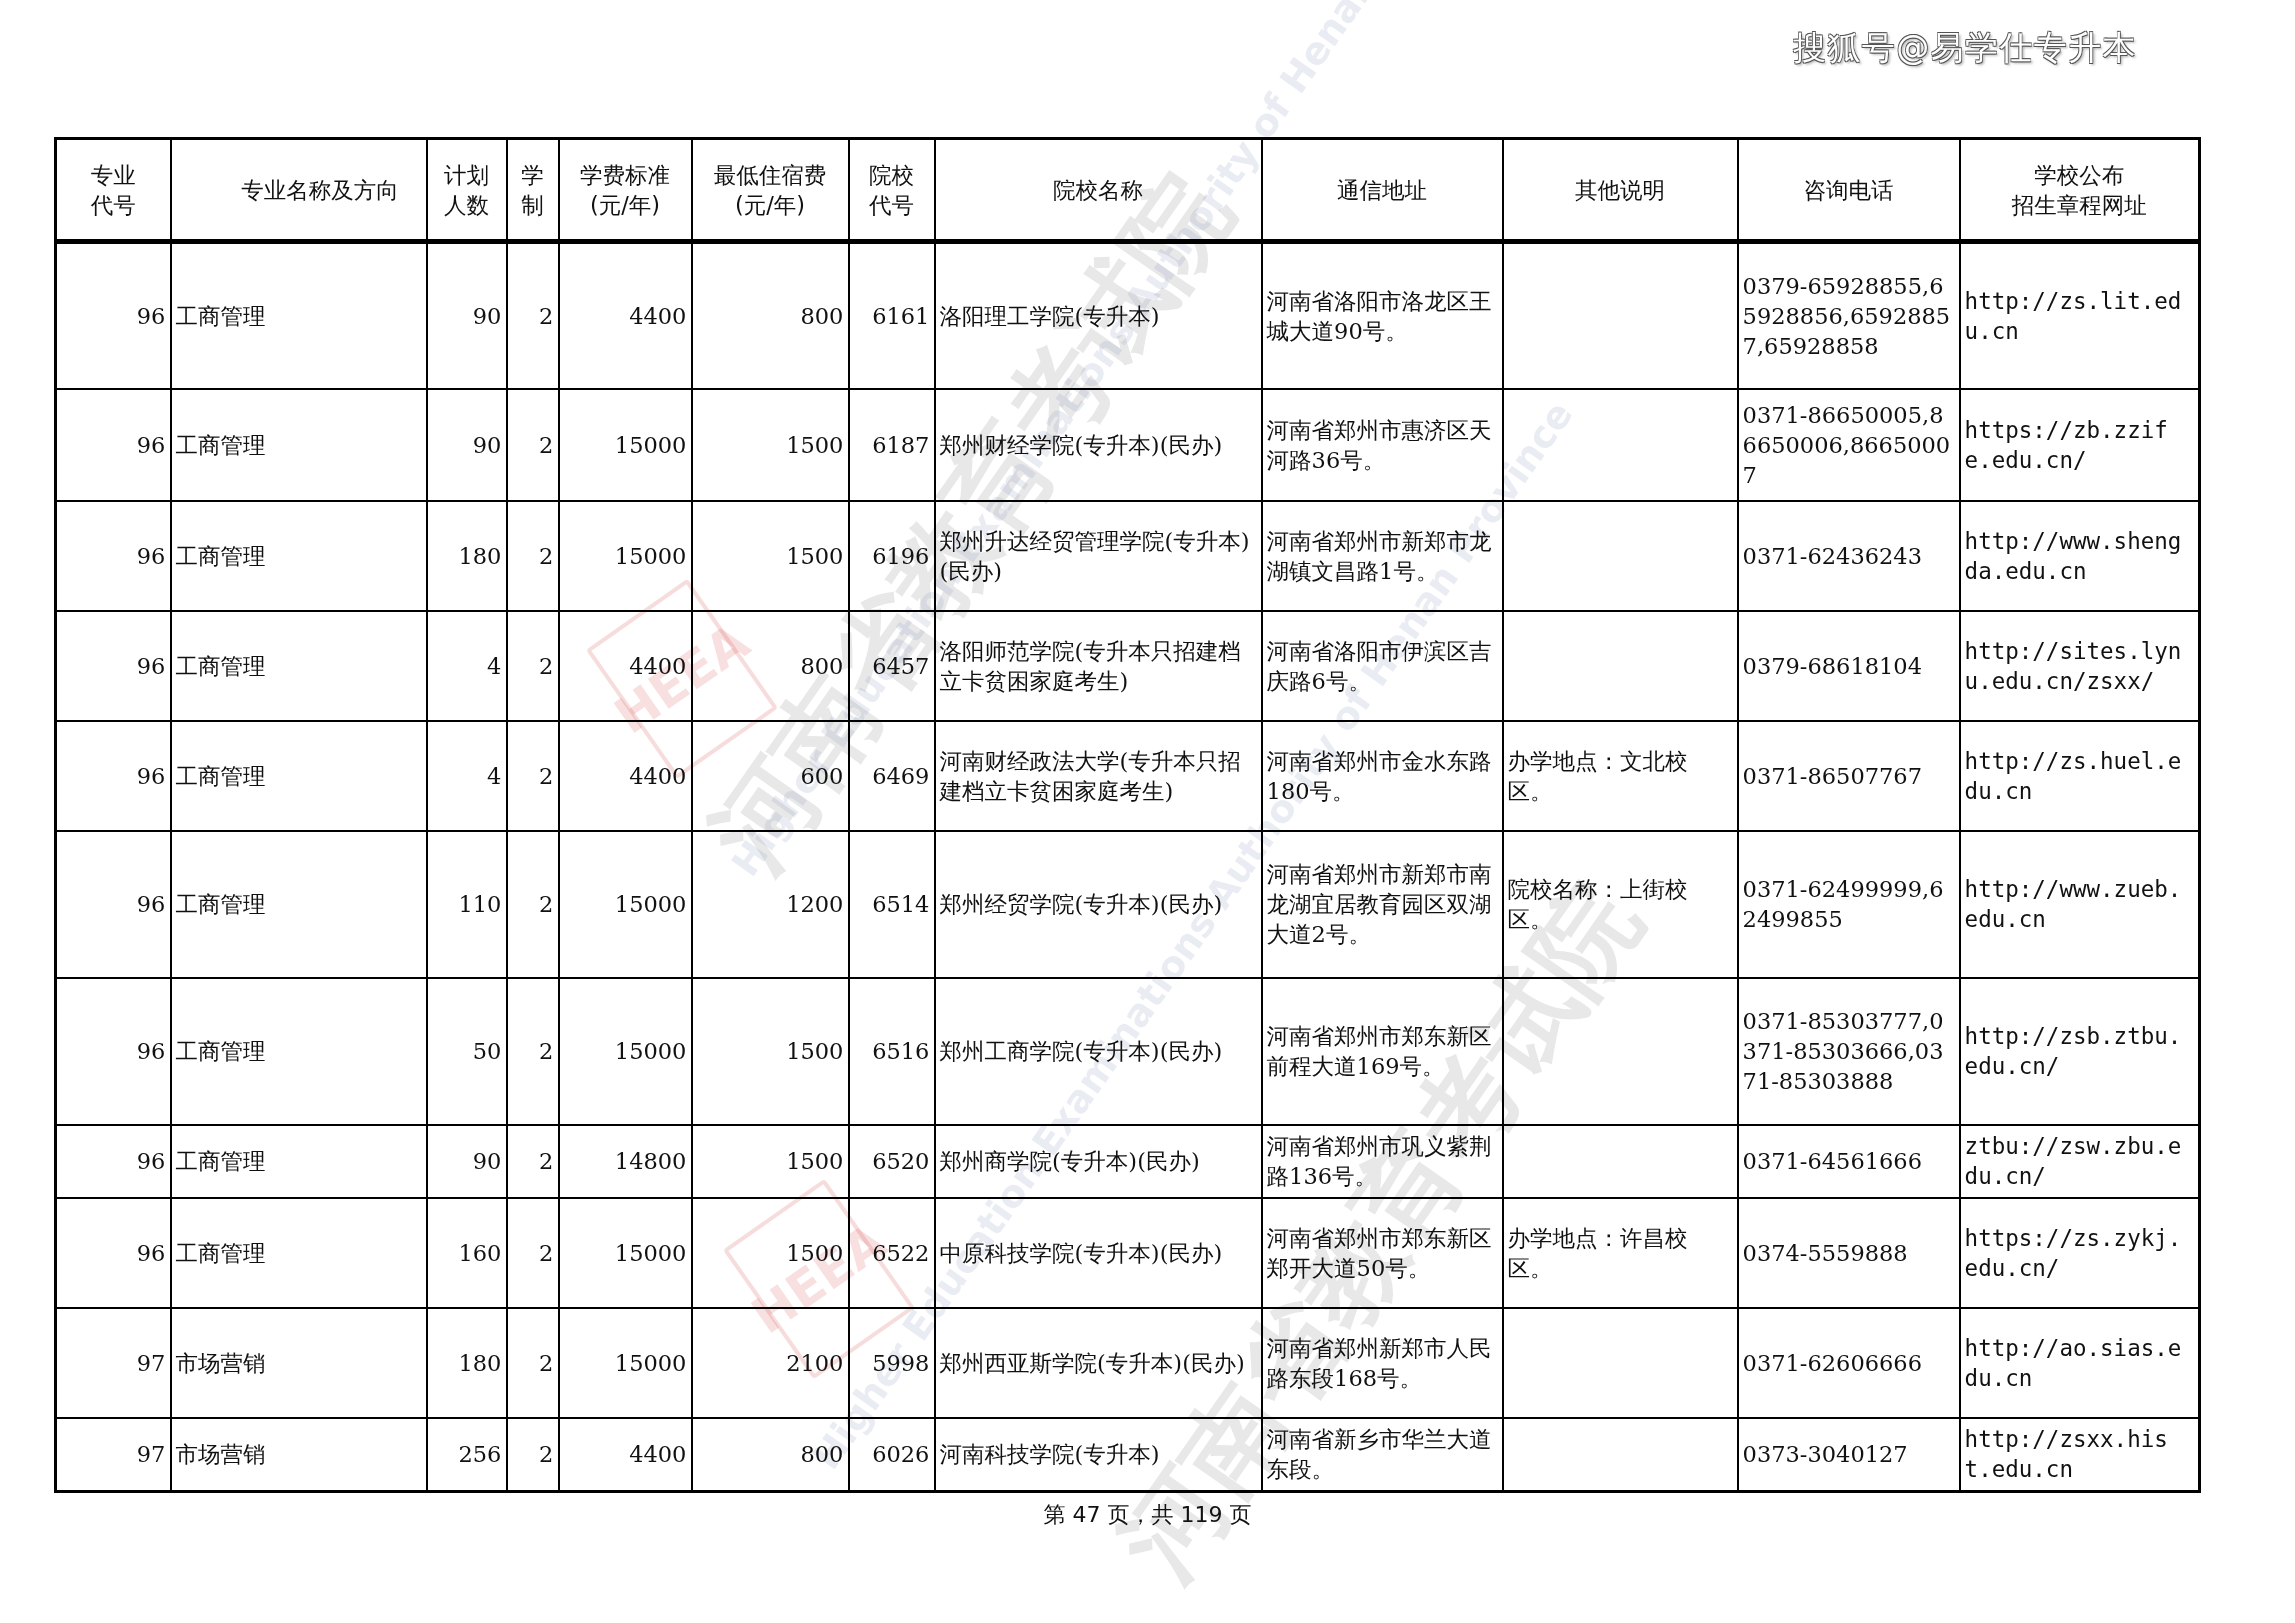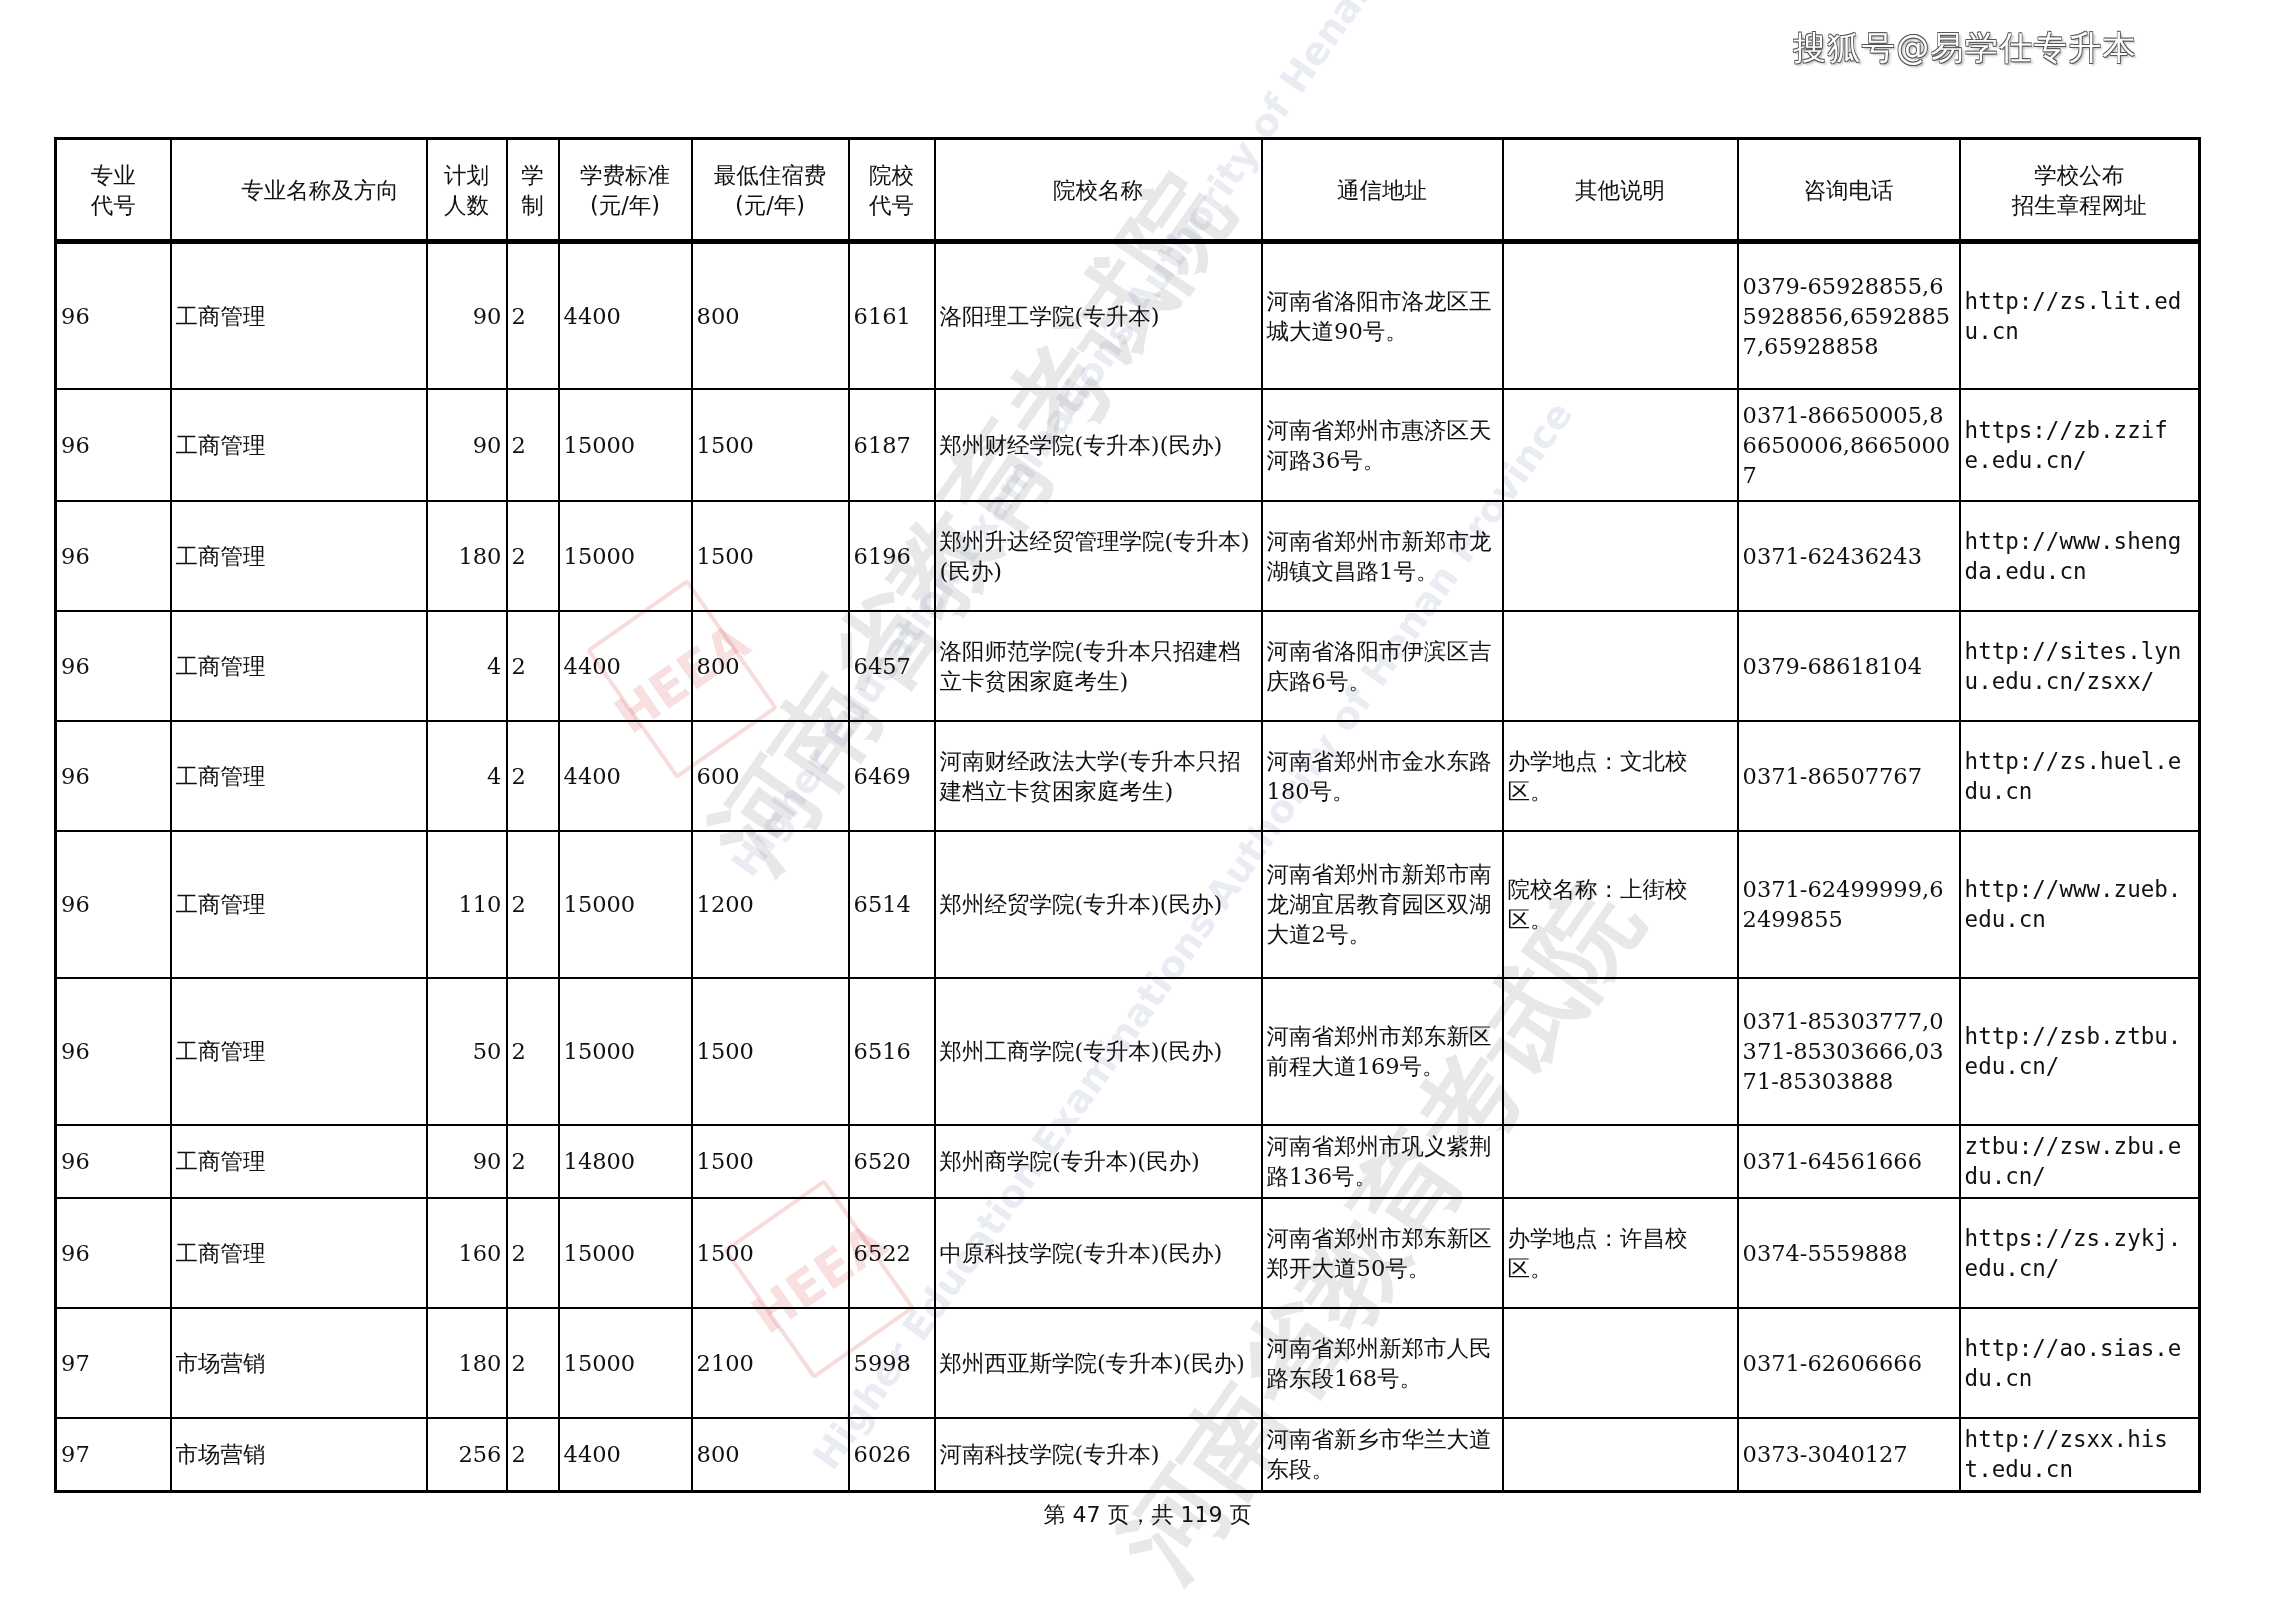--- a/index.html
+++ b/index.html
@@ -26,21 +26,21 @@
     border-left: 2px solid #000; border-right: 2px solid #000;
     border-top: 2.7px solid #000; border-bottom: 2.7px solid #000;
     padding: 0 4.1px; vertical-align: middle; overflow: hidden;
   }
   table.plan thead th {
     font-family: "DejaVu Sans", "Liberation Sans", sans-serif;
     font-weight: normal; font-size: 22.5px; line-height: 30px;
     text-align: center; height: 99px; border-bottom: 5.5px solid #000;
   }
   table.plan tbody td { font-size: 22.5px; line-height: 30px; }
-  td.c { text-align: left; }
+  td.c { text-align: right; }
   td.r { text-align: right; }
   td.l { text-align: left; }
   td.url, td.phone { word-break: break-all; }
   td.url { font-family: "DejaVu Sans Mono", "Liberation Mono", monospace; font-size: 21px; }
   .footer {
     position: absolute; left: 0; width: 2295px; top: 1500px; text-align: center;
     font-family: "DejaVu Sans", "Liberation Sans", sans-serif; font-size: 22px;
   }
   .footer b { font-weight: normal; text-align: center; }
   .wm { position: absolute; pointer-events: none; white-space: nowrap; }

